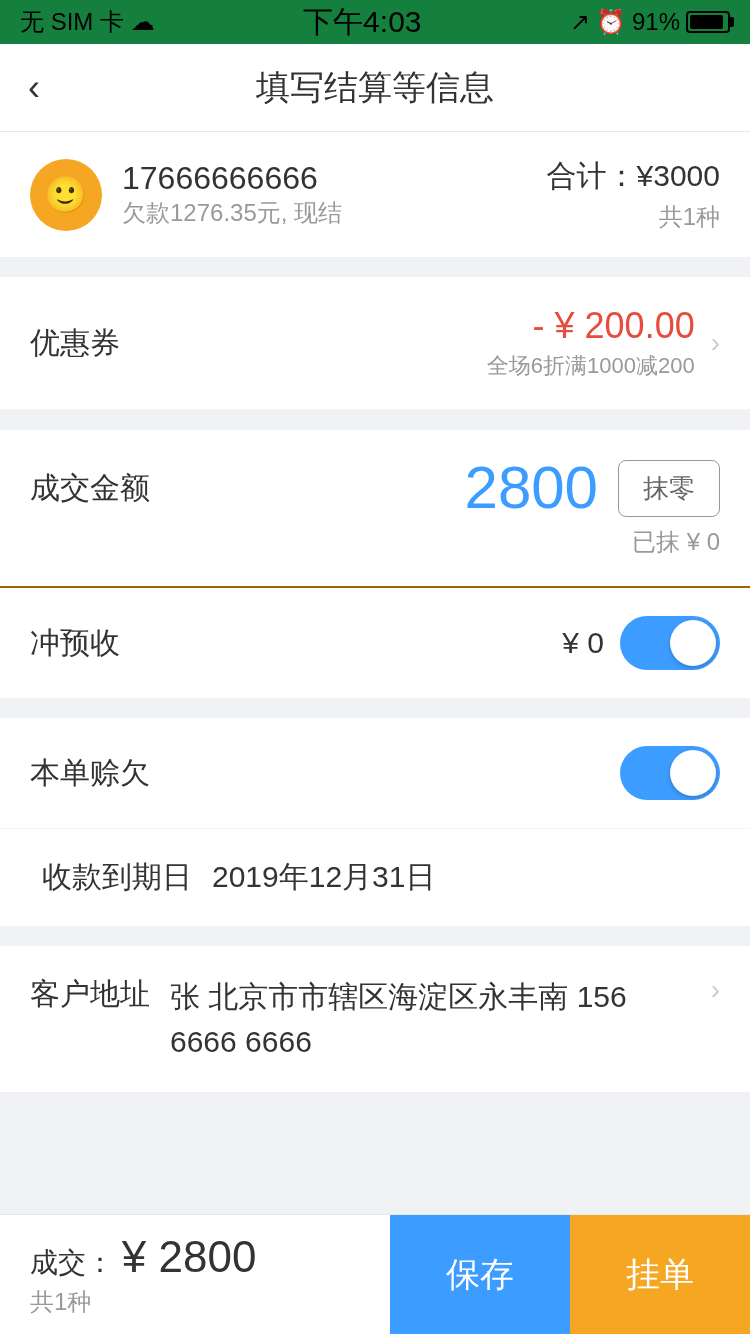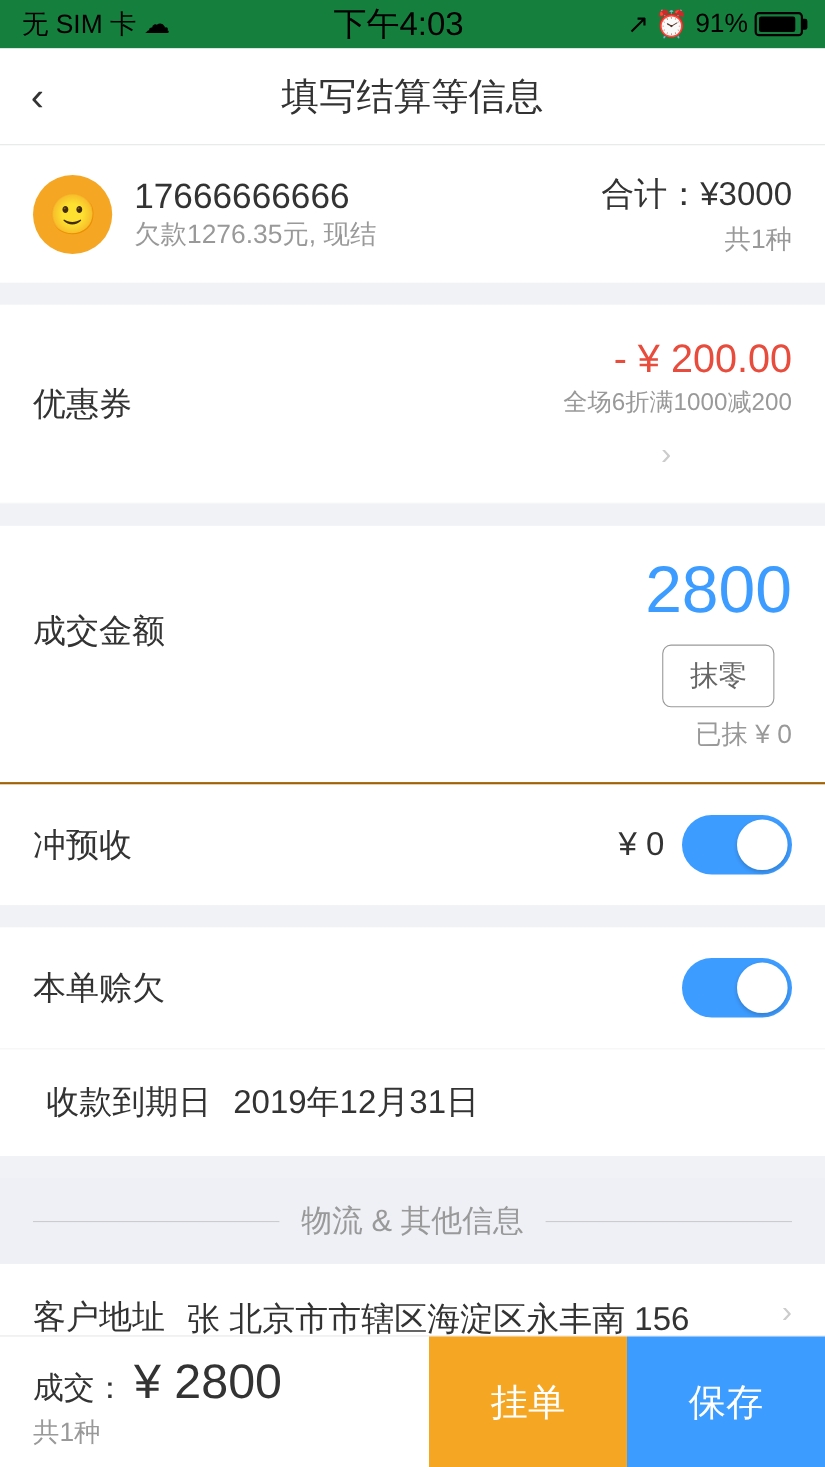--- a/index.html
+++ b/index.html
@@ -107,38 +107,38 @@
     
     .row-item {
       background: #fff;
       padding: 28px 30px;
       display: flex;
       align-items: center;
       justify-content: space-between;
       border-bottom: 1px solid #f5f5f5;
     }
     .row-label { font-size: 30px; color: #333; }
-    .row-right { display: flex; align-items: center; gap: 16px; text-align: right; flex-direction: column; }
+    .row-right { display: flex; align-items: center; gap: 16px; text-align: right; }
     .coupon-amount { font-size: 36px; color: #e74c3c; font-weight: 500; }
     .coupon-desc { font-size: 22px; color: #999; margin-top: 4px; margin-left: 21px; }
     .chevron-icon { font-size: 28px; color: #ccc; }
 
     
     .deal-section {
       background: #fff;
       padding: 28px 30px;
       margin-bottom: 0;
     }
     .deal-row {
       display: flex;
       align-items: center;
       justify-content: space-between;
     }
     .deal-label { font-size: 30px; color: #333; }
-    .deal-right { display: flex; align-items: center; gap: 20px; flex-direction: column; }
+    .deal-right { display: flex; align-items: center; gap: 20px; }
     .deal-amount { font-size: 60px; color: #3d9cff; font-weight: 400; line-height: 1; }
     .round-btn {
       border: 1px solid #999;
       border-radius: 8px;
       padding: 10px 24px;
       font-size: 26px;
       color: #666;
       background: #fff;
       cursor: pointer;
     }
@@ -361,25 +361,20 @@
 
   <div class="due-date-section">
     <div class="due-date-row">
       <span class="due-date-label">收款到期日</span>
       <span class="due-date-value">2019年12月31日</span>
     </div>
   </div>
 
   <div class="section-divider"></div>
 
-  <div class="logistics-header">
-    <div class="logistics-line"></div>
-    <span class="logistics-text">物流 &amp; 其他信息</span>
-    <div class="logistics-line"></div>
-  </div>
 
   <div class="address-section">
     <div class="address-row">
       <span class="address-label">客户地址</span>
       <span class="address-value">张 北京市市辖区海淀区永丰南 156 6666 6666</span>
       <span class="address-chevron">›</span>
     </div>
   </div>
 
   <div class="section-divider" style="height:200px;"></div>
@@ -387,15 +382,15 @@
 </div>
 
 <div class="bottom-bar">
   <div class="bottom-summary">
     <div>
       <span>成交：</span>
       <span style="font-size:44px;font-weight:500;color:#333;">¥ 2800</span>
     </div>
     <div class="bottom-count">共1种</div>
   </div>
+  <div class="bottom-btn btn-save">保存</div>
   <div class="bottom-btn btn-pending">挂单</div>
-  <div class="bottom-btn btn-save">保存</div>
 </div>
 
 </body></html>

